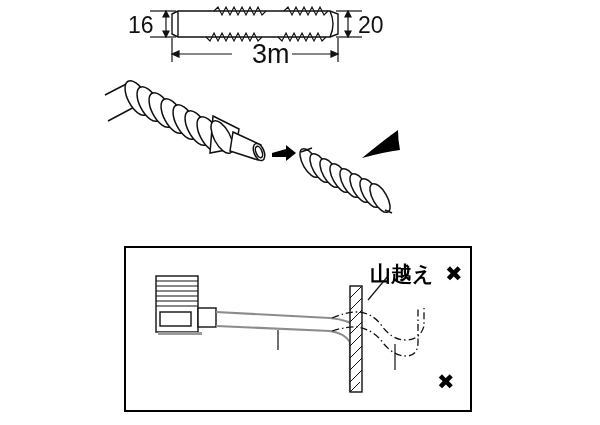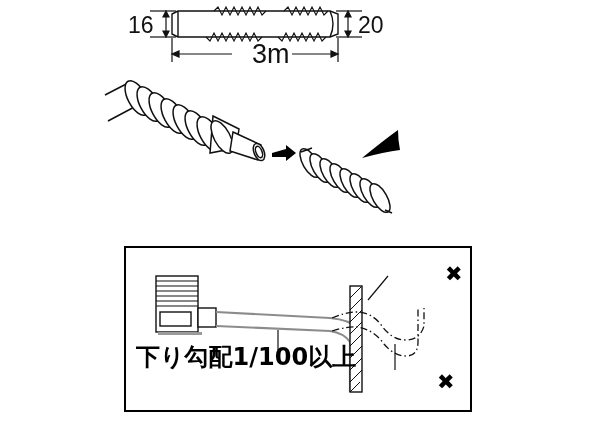--- a/index.html
+++ b/index.html
@@ -222,19 +222,19 @@
 
     <g stroke="#111111" fill="none" stroke-width="1.2">
       <line x1="395" y1="344" x2="395" y2="370"></line>
     </g>
 
     <g stroke="#111111" fill="none" stroke-width="1.2">
       <line x1="278" y1="330" x2="278" y2="350"></line>
     </g>
   </svg>
 
-  <div class="txt jp jp-slope" style="left:136px; top:345px;">下り勾配1/100以上</div>
-
+
+  <div class="txt jp jp-note" style="left:370px; top:264px;">山越え</div>
   <div class="txt xmark" style="left:445px; top:264px;">✖</div>
 
   <div class="txt xmark" style="left:437px; top:372px;">✖</div>
 
 </div>
 
 </body></html>

